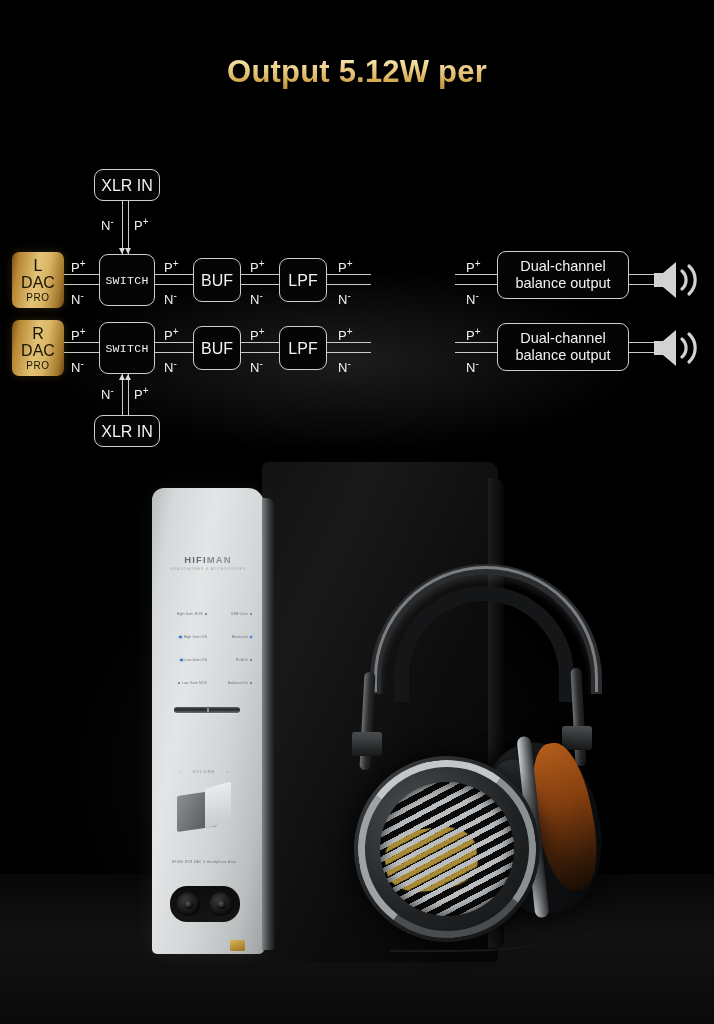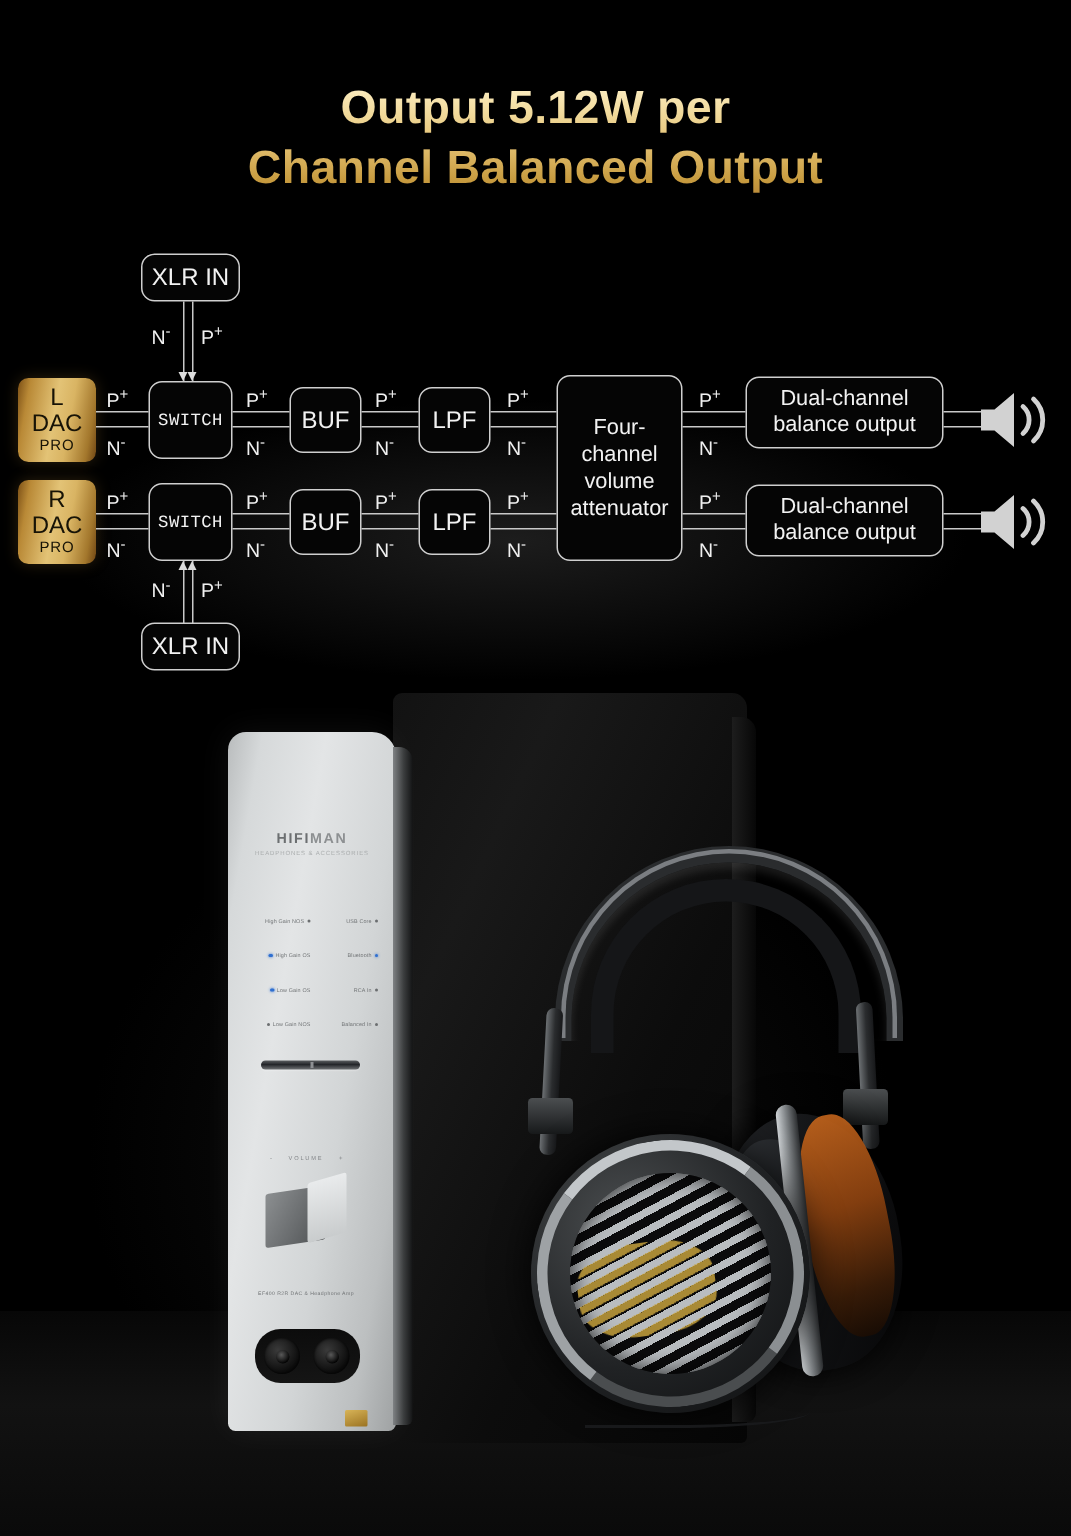--- a/index.html
+++ b/index.html
@@ -268,21 +268,20 @@
 </style>
 </head>
 <body>
 
 <div class="page-bg"></div>
 <div class="bg-glow"></div>
 <div class="bg-glow2"></div>
 
 <div class="title">
   <span class="ln">Output 5.12W per</span>
-  <span class="ln">Channel Balanced Output</span>
 </div>
 
 <div class="diagram">
 
   <div class="node" style="left:94px; top:9px; width:66px; height:32px;">XLR IN</div>
   <div class="wireV" style="left:122px; top:41px; height:53px;"></div>
   <div class="wireV" style="left:128px; top:41px; height:53px;"></div>
   <div class="arrow down" style="left:119px; top:88px;"></div>
   <div class="arrow down" style="left:125px; top:88px;"></div>
   <div class="pn" style="left:101px; top:55px;">N<sup>-</sup></div>
@@ -302,26 +301,20 @@
 
   <div class="node small" style="left:99px; top:94px; width:56px; height:52px;">SWITCH</div>
   <div class="node small" style="left:99px; top:162px; width:56px; height:52px;">SWITCH</div>
 
   <div class="node" style="left:193px; top:98px; width:48px; height:44px;">BUF</div>
   <div class="node" style="left:193px; top:166px; width:48px; height:44px;">BUF</div>
 
   <div class="node" style="left:279px; top:98px; width:48px; height:44px;">LPF</div>
   <div class="node" style="left:279px; top:166px; width:48px; height:44px;">LPF</div>
 
-  <div class="node attn" style="left:371px; top:90px; width:84px; height:124px; flex-direction:column;">
-    <span>Four-</span>
-    <span>channel</span>
-    <span>volume</span>
-    <span>attenuator</span>
-  </div>
 
   <div class="node two" style="left:497px; top:91px; width:132px; height:48px; flex-direction:column;">
     <span>Dual-channel</span>
     <span>balance output</span>
   </div>
   <div class="node two" style="left:497px; top:163px; width:132px; height:48px; flex-direction:column;">
     <span>Dual-channel</span>
     <span>balance output</span>
   </div>
 

